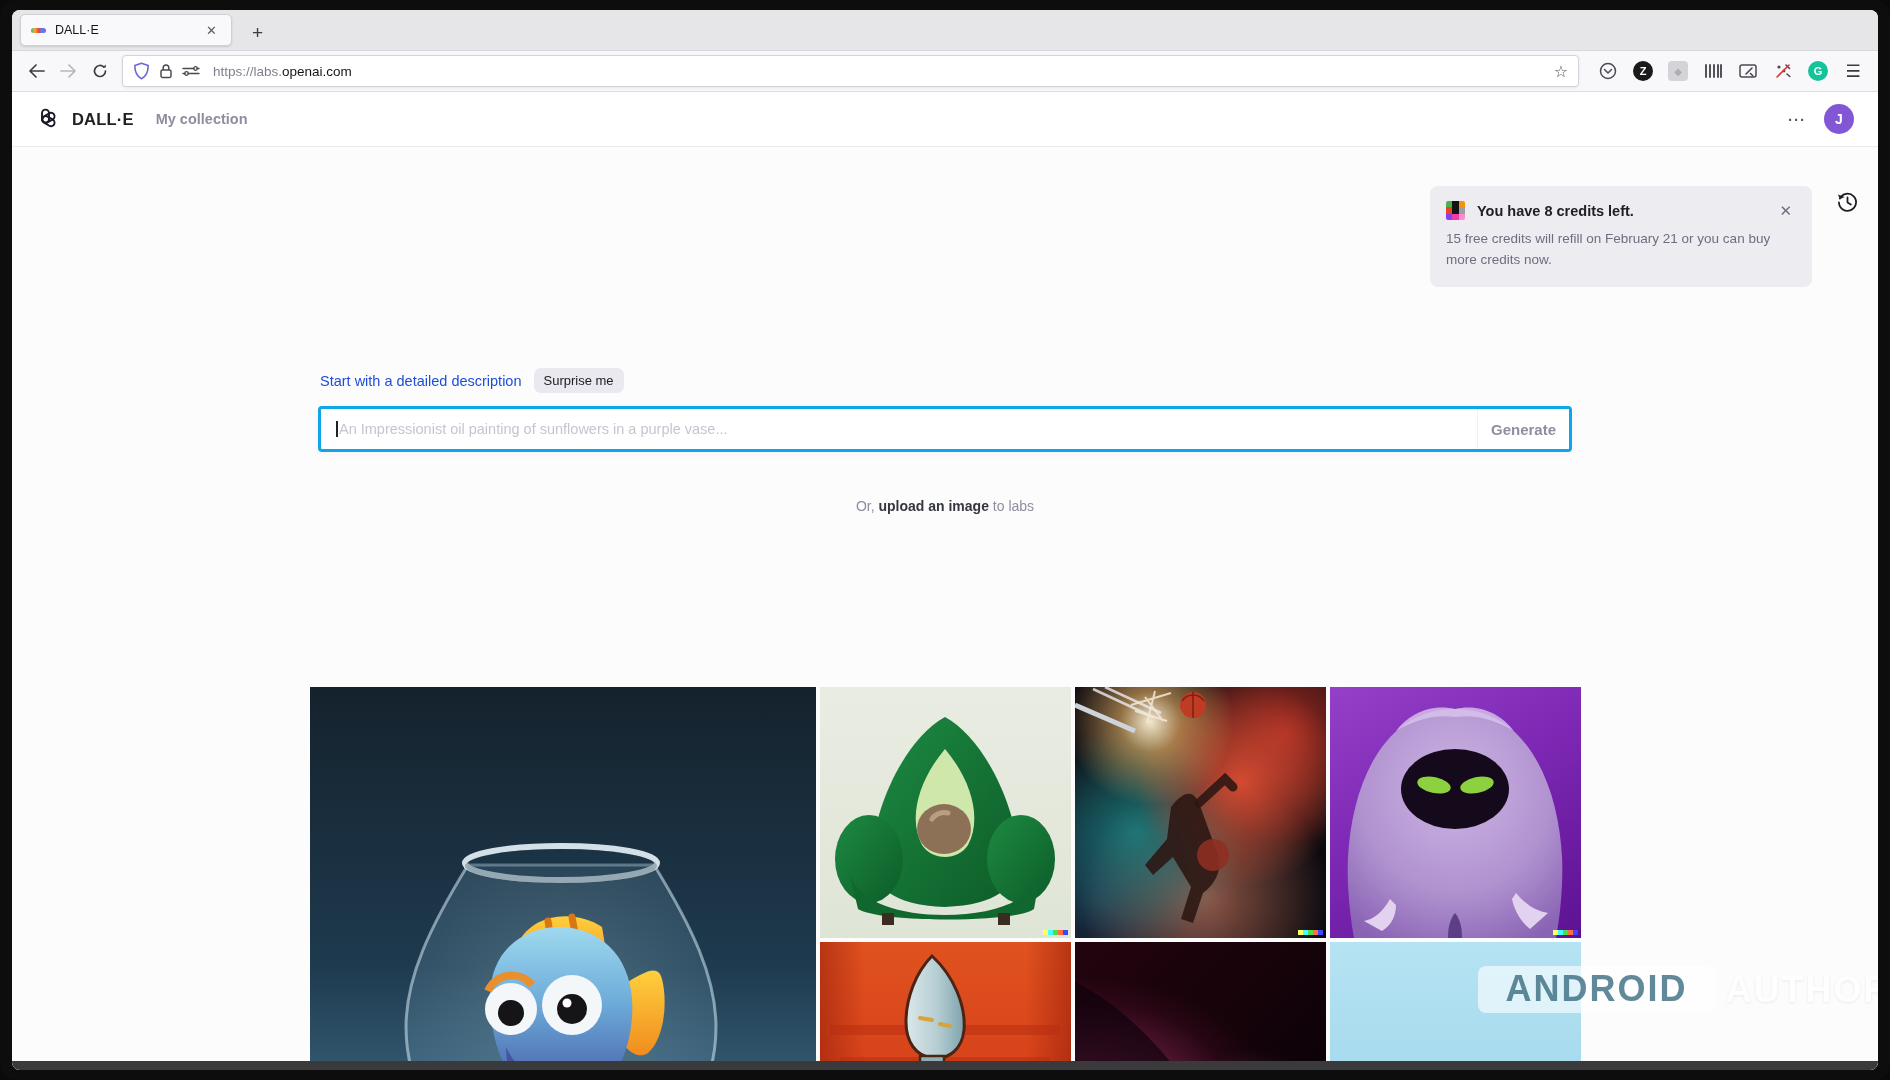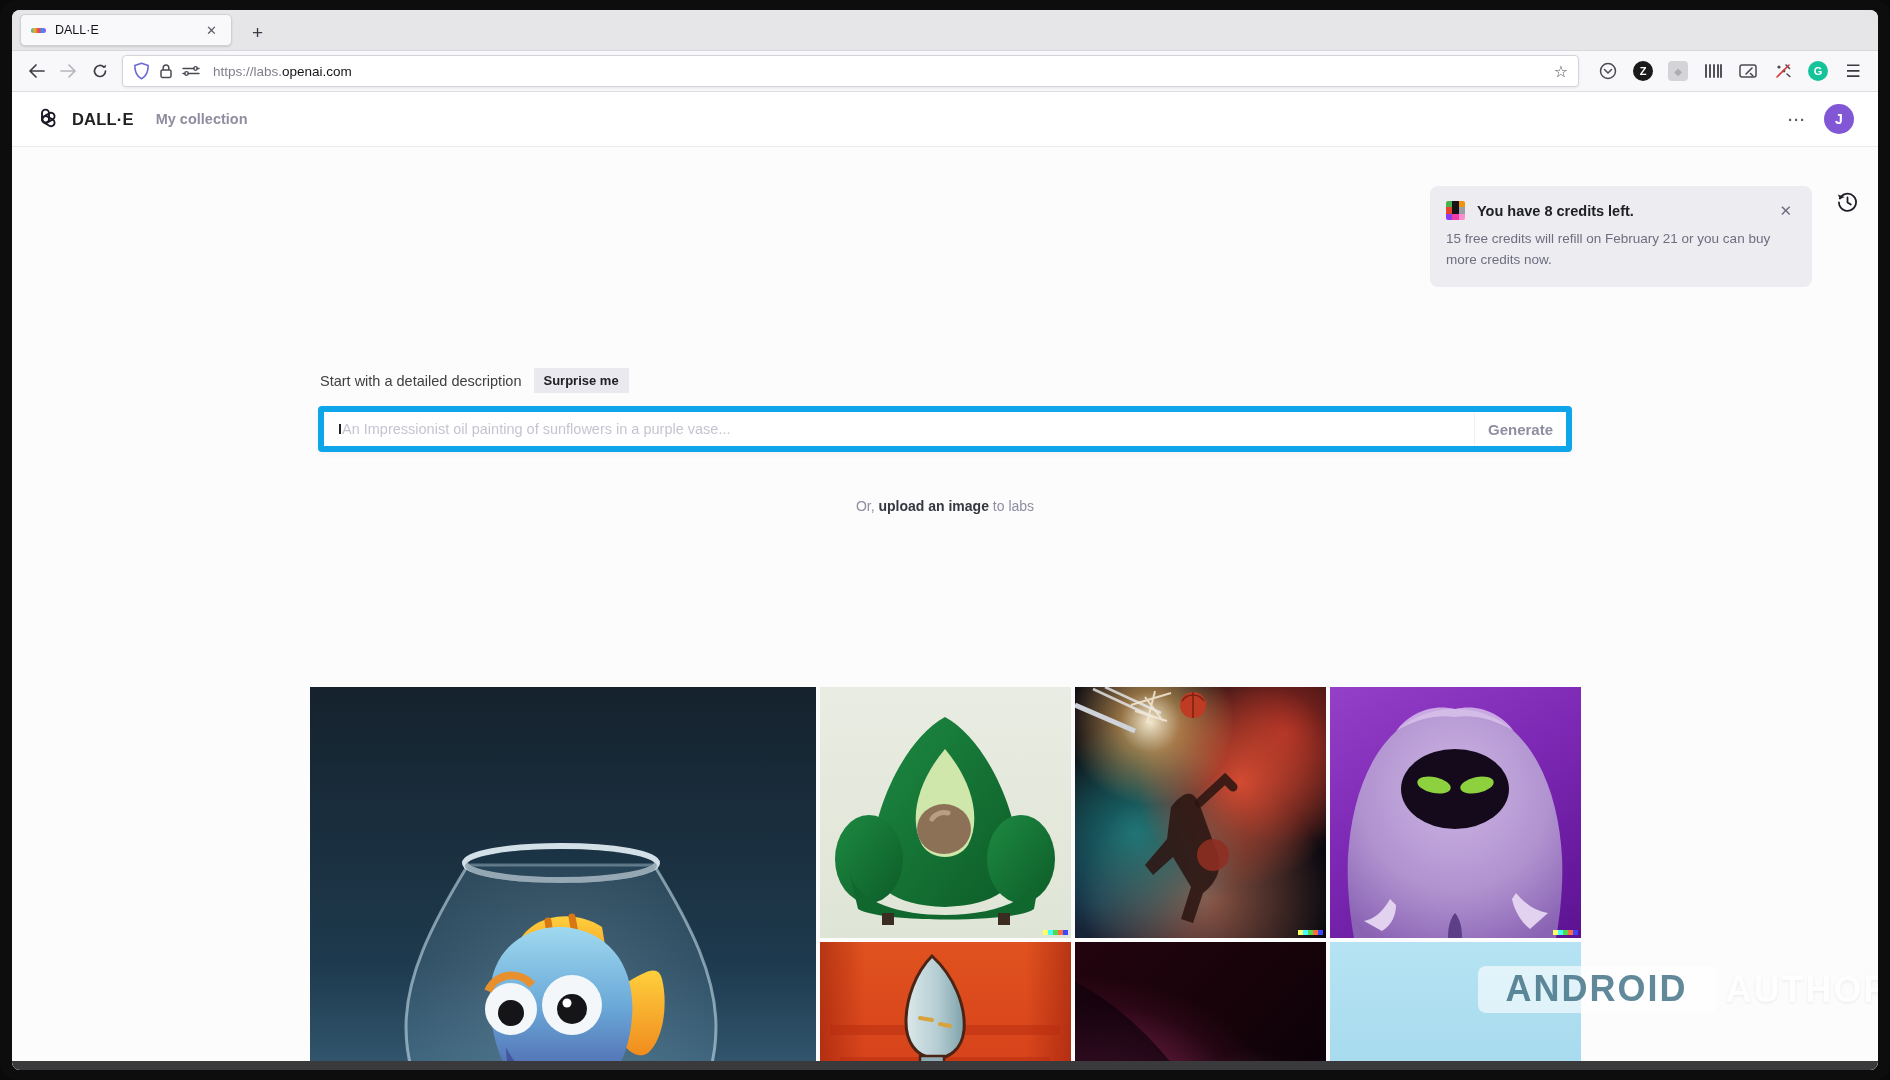--- a/index.html
+++ b/index.html
@@ -47,23 +47,23 @@
   .notif { position:absolute; top:39px; right:66px; width:382px; background:#ececf1; border-radius:8px; padding:15px 18px 16px 16px; z-index:5; }
   .notif-head { display:flex; align-items:center; }
   .credits-grid { width:19px; height:19px; display:grid; grid-template-columns:repeat(3,1fr); grid-template-rows:repeat(3,1fr); border-radius:2px; overflow:hidden; flex:none; }
   .notif-title { font-size:14.5px; font-weight:bold; color:#202123; margin-left:12px; flex:1; }
   .notif-close { font-size:15px; color:#6e6e80; padding:0 2px; margin-left:8px; }
   .notif-body { font-size:13.5px; color:#6e6e80; line-height:1.55; margin-top:9px; padding-right:6px; }
   .history-btn { position:absolute; top:41px; right:17px; width:28px; height:28px; display:flex; align-items:center; justify-content:center; z-index:5; }
 
   .prompt-wrap { width:1254px; margin:221px auto 0; }
   .prompt-label-row { display:flex; align-items:center; padding-left:2px; }
-  .prompt-label { font-size:14.5px; color:#404040; }
-  .surprise-btn { margin-left:12px; background:#e9e9ef; border-radius:0; padding:5px 10px; font-size:13px; font-weight:bold; color:#202123; }
-  .prompt-bar { margin-top:13px; height:46px; background:#ffffff; border:6px solid #0ea5e9; border-radius:4px; box-shadow:0 2px 6px rgba(0,0,0,.04); display:flex; align-items:stretch; overflow:hidden; }
+  .prompt-label { font-size:14.5px; color:#1d4ed8; }
+  .surprise-btn { margin-left:12px; background:#e9e9ef; border-radius:7px; padding:5px 10px; font-size:13px; font-weight:normal; color:#202123; }
+  .prompt-bar { margin-top:13px; height:46px; background:#ffffff; border:3px solid #0ea5e9; border-radius:4px; box-shadow:0 2px 6px rgba(0,0,0,.04); display:flex; align-items:stretch; overflow:hidden; }
   .prompt-input-wrap { flex:1; position:relative; display:flex; align-items:center; }
   .caret { position:absolute; left:15px; top:12px; bottom:12px; width:1.5px; background:#202123; }
   .prompt-input { width:100%; height:100%; border:none; outline:none; font-size:14.5px; padding:0 16px 0 18px; color:#202123; font-family:inherit; background:transparent; }
   .prompt-input::placeholder { color:#c5c5d2; opacity:1; }
   .generate-btn { width:92px; border:none; border-left:1px solid #f1f1f4; background:#ffffff; font-size:15px; font-weight:bold; color:#8e8ea0; font-family:inherit; }
   .upload-line { text-align:center; margin-top:46px; font-size:14px; color:#8e8ea0; }
   .upload-link { color:#353740; font-weight:bold; }
 
   
   .gallery { position:relative; width:1271px; margin:173px auto 0; display:grid; grid-template-columns:506px 251px 251px 251px; grid-template-rows:251px 251px; gap:4px; }

